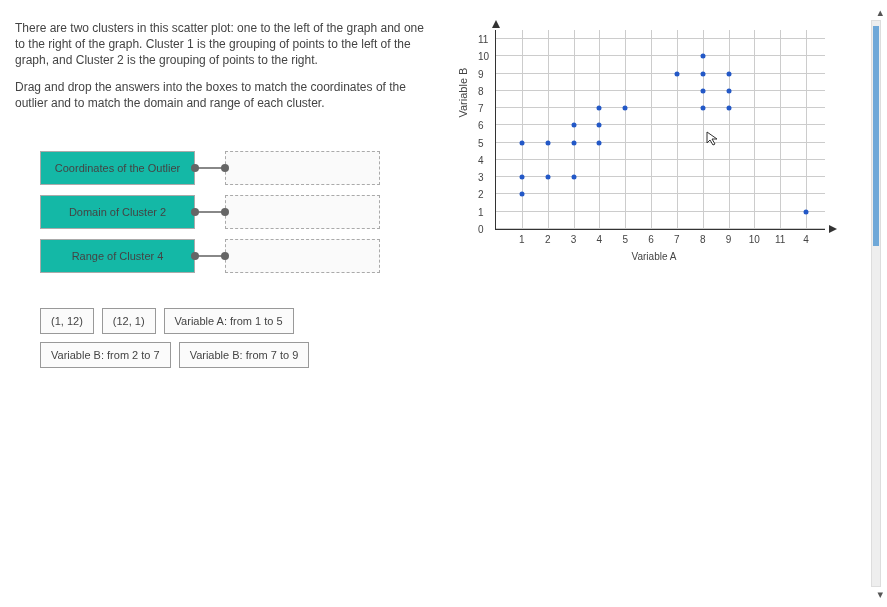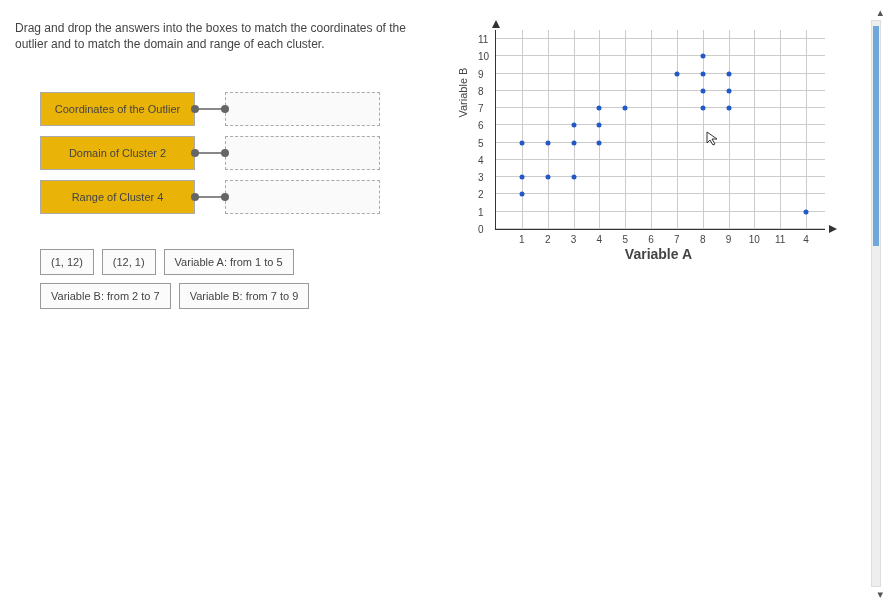--- a/index.html
+++ b/index.html
@@ -31,21 +31,21 @@
       padding-left: 25px;
     }
     .drop-row {
       display: flex;
       align-items: center;
       margin-bottom: 10px;
     }
     .drop-label {
       width: 155px;
       border: 1px solid #aaa;
-      background: #eab308;
+      background: #14b8a6;
       padding: 8px 6px;
       text-align: right;
       font-size: 11px;
       color: #444;
       min-height: 34px;
       display: flex;
       align-items: center;
       justify-content: center;
     }
     .connector {
@@ -126,21 +126,21 @@
     .tick-y { position:absolute; left:-18px; font-size:10px; color:#444; transform:translateY(50%); }
     .dot { position:absolute; width:5px; height:5px; background:#2358c7; border-radius:50%; transform:translate(-50%,50%); }
     .ylabel {
       position:absolute; left:2px; top:110px;
       transform: rotate(-90deg) translateX(25%);
       transform-origin: left top;
       font-size:11px; color:#444;
     }
     .xlabel {
       position:absolute; bottom:-2px; left:50%; transform:translateX(-30%);
-      font-size:14px; color:#444;font-weight:bold;
+      font-size:10px; color:#444;
     }
     .cursor-arrow {
       position:absolute;
       font-size:16px;
       color:#333;
       pointer-events:none;
     }
     .right-scroll {
       position:absolute;
       right:6px; top:20px; bottom:20px;
@@ -156,20 +156,21 @@
       position:absolute; right:4px;
       font-size:11px; color:#555;
     }
   </style>
 </head>
 <body>
 
 <div class="main-content">
   <div class="left-col">
     <div class="instructions">
+      <p>There are two clusters in this scatter plot: one to the left of the graph and one to the right of the graph. Cluster 1 is the grouping of points to the left of the graph, and Cluster 2 is the grouping of points to the right.</p>
       <p>Drag and drop the answers into the boxes to match the coordinates of the outlier and to match the domain and range of each cluster.</p>
     </div>
 
     <div class="drop-targets">
       <div class="drop-row">
         <div class="drop-label">Coordinates of the Outlier</div>
         <div class="connector">
             <span class="dot"></span>
           </div>
         <div class="drop-zone"></div>

